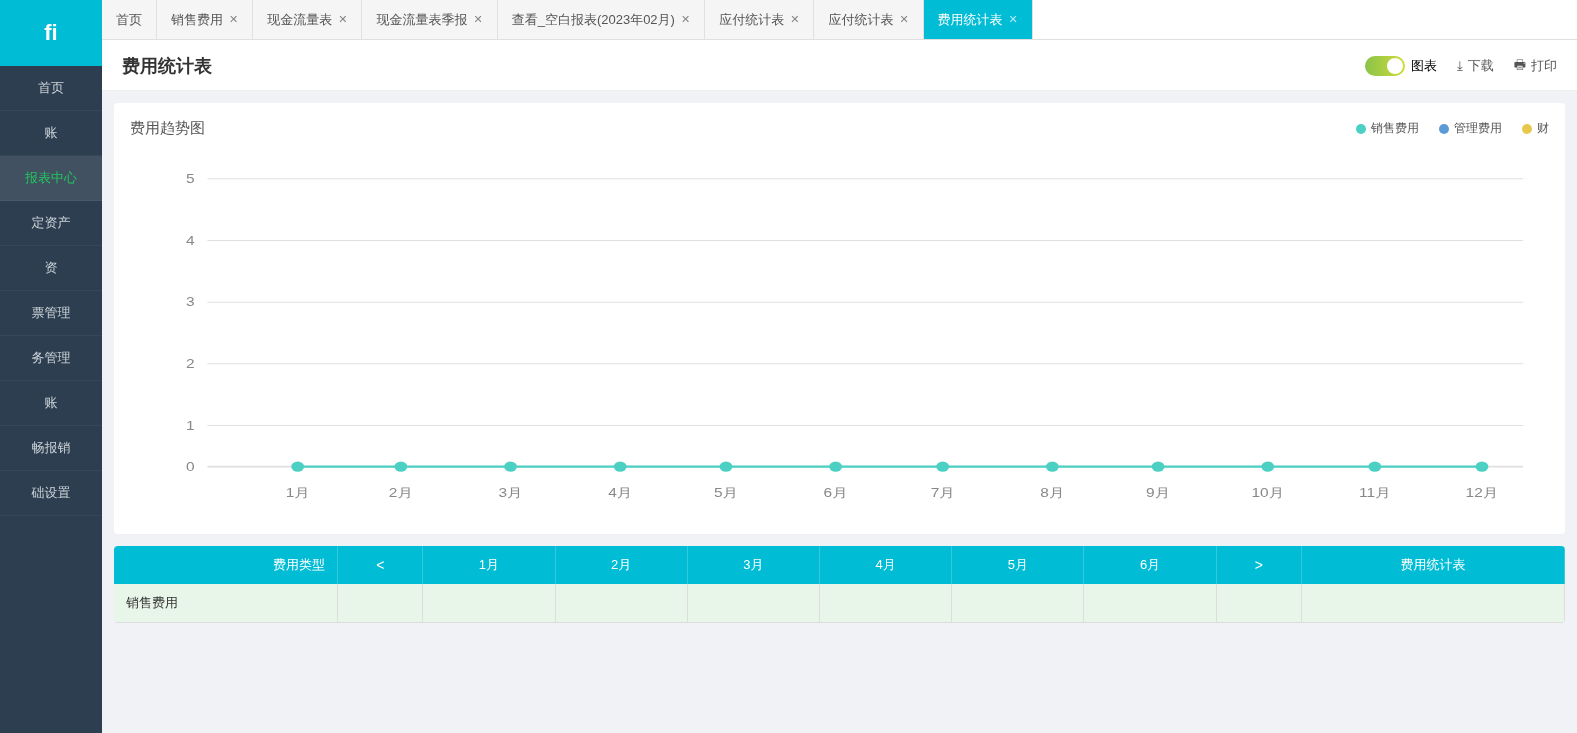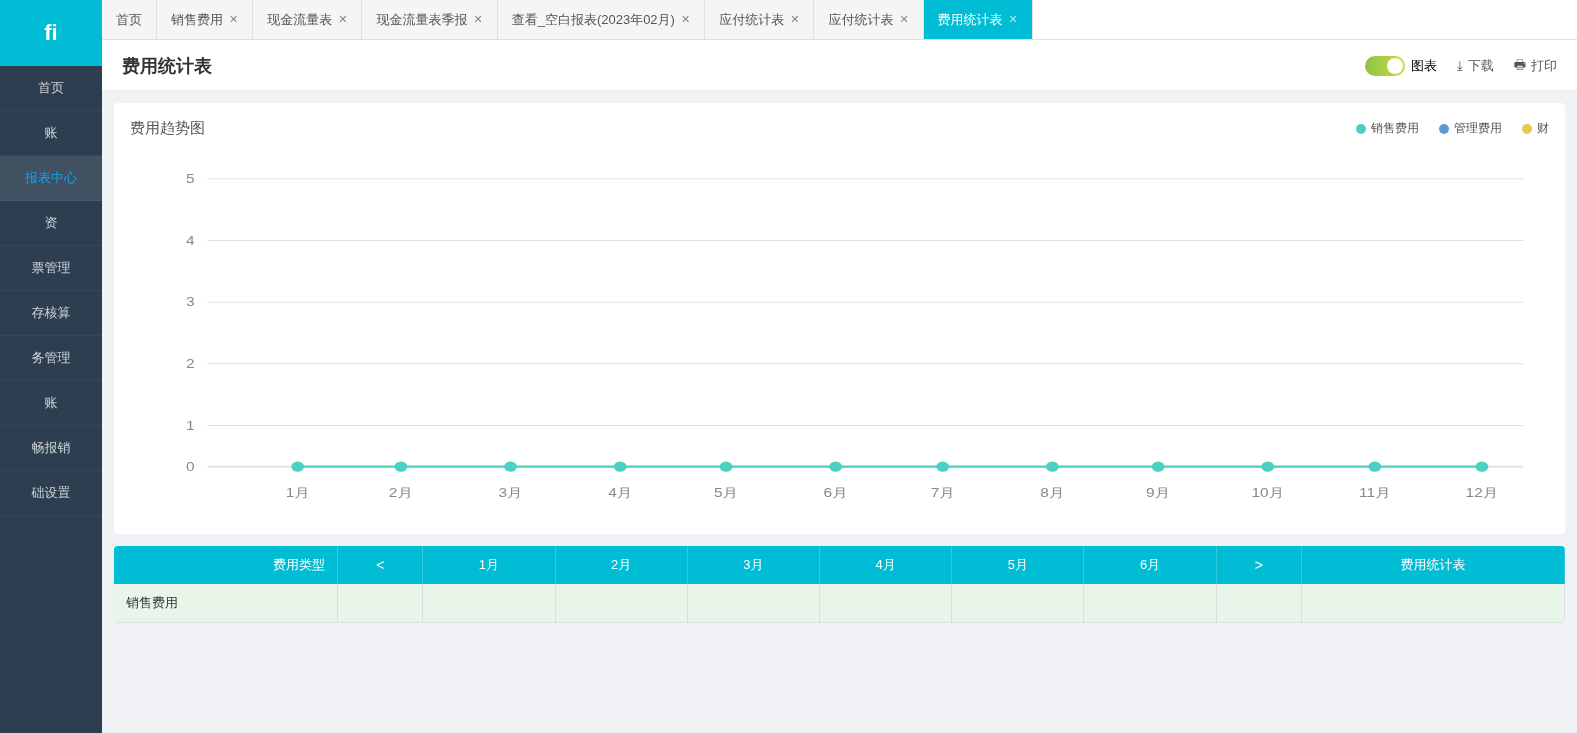--- a/index.html
+++ b/index.html
@@ -28,21 +28,21 @@
       justify-content: center;
     }
     .sidebar-item {
       color: #cdd3d8;
       padding: 13px 10px;
       text-align: center;
       cursor: pointer;
       font-size: 13px;
       border-bottom: 1px solid rgba(255,255,255,0.05);
     }
-    .sidebar-item.active { background: rgba(255,255,255,0.1); color: #0ea5e9; }
+    .sidebar-item.active { background: rgba(255,255,255,0.1); color: #22c55e; }
 
     
     .main {
       flex: 1;
       display: flex;
       flex-direction: column;
       overflow: hidden;
       background: #f0f2f5;
     }
 
@@ -237,23 +237,23 @@
     }
   </style>
 </head>
 <body>
 
 <div class="sidebar">
   <div class="sidebar-logo">fi</div>
   <div class="sidebar-item">首页</div>
   <div class="sidebar-item">账</div>
   <div class="sidebar-item active">报表中心</div>
+  <div class="sidebar-item">定资产</div>
   <div class="sidebar-item">资</div>
   <div class="sidebar-item">票管理</div>
-  <div class="sidebar-item">存核算</div>
   <div class="sidebar-item">务管理</div>
   <div class="sidebar-item">账</div>
   <div class="sidebar-item">畅报销</div>
   <div class="sidebar-item">础设置</div>
 </div>
 
 <div class="main">
 
   <div class="tabs-bar">
     <div class="tab">

